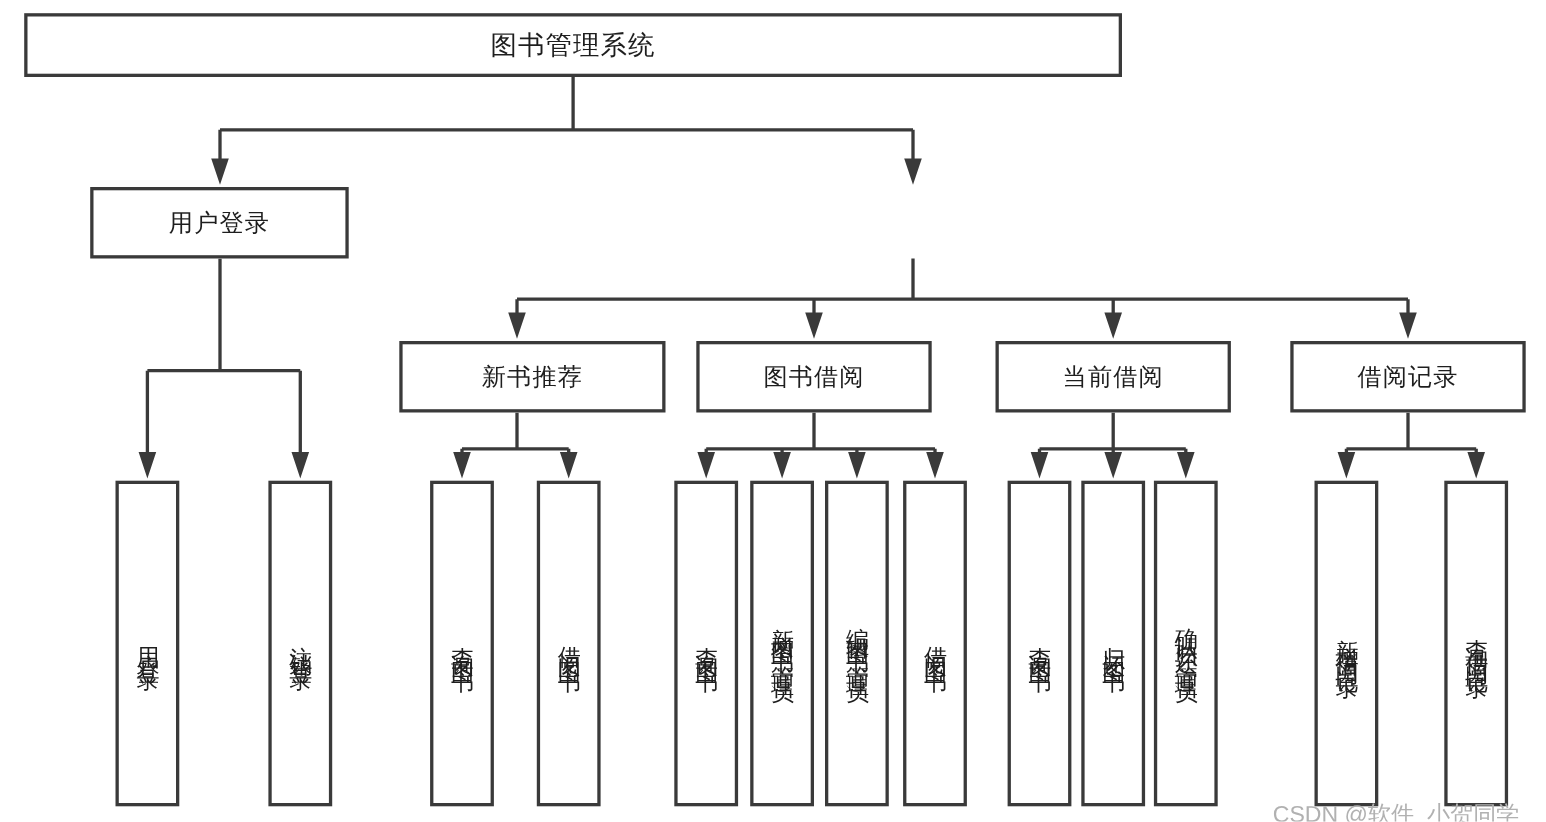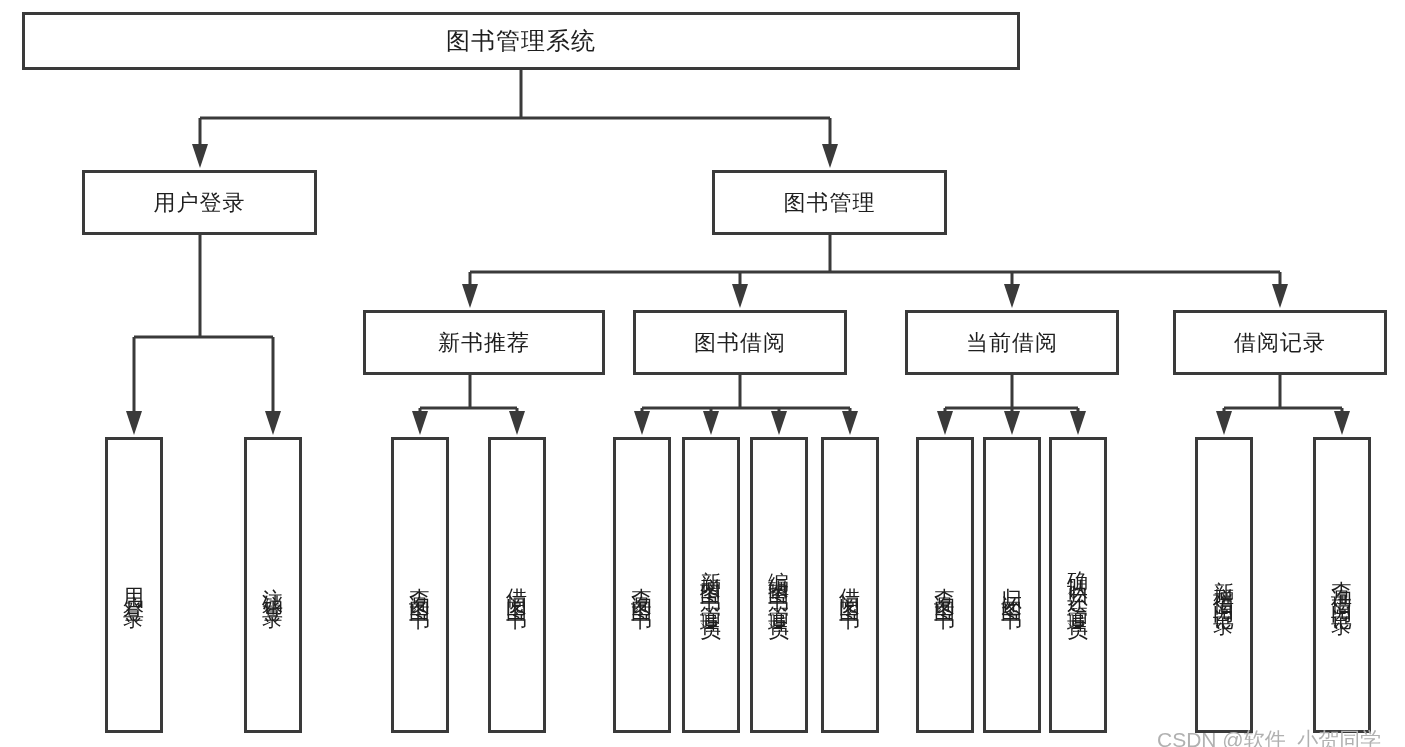--- a/index.html
+++ b/index.html
@@ -61,23 +61,20 @@
       M1216 411H1232L1224 435Z M1334 411H1350L1342 435Z"></path>
   </svg>
 
   <div class="box h root" style="left:22px;top:12px;width:998px;height:58px;">
     <span>图书管理系统</span>
   </div>
 
   <div class="box h" style="left:82px;top:170px;width:235px;height:65px;">
     <span>用户登录</span>
   </div>
-  <div class="box h" style="left:712px;top:170px;width:235px;height:65px;">
-    <span>图书管理</span>
-  </div>
 
   <div class="box h" style="left:363px;top:310px;width:242px;height:65px;">
     <span>新书推荐</span>
   </div>
   <div class="box h" style="left:905px;top:310px;width:214px;height:65px;">
     <span>当前借阅</span>
   </div>
   <div class="box h" style="left:633px;top:310px;width:214px;height:65px;">
     <span>图书借阅</span>
   </div>

